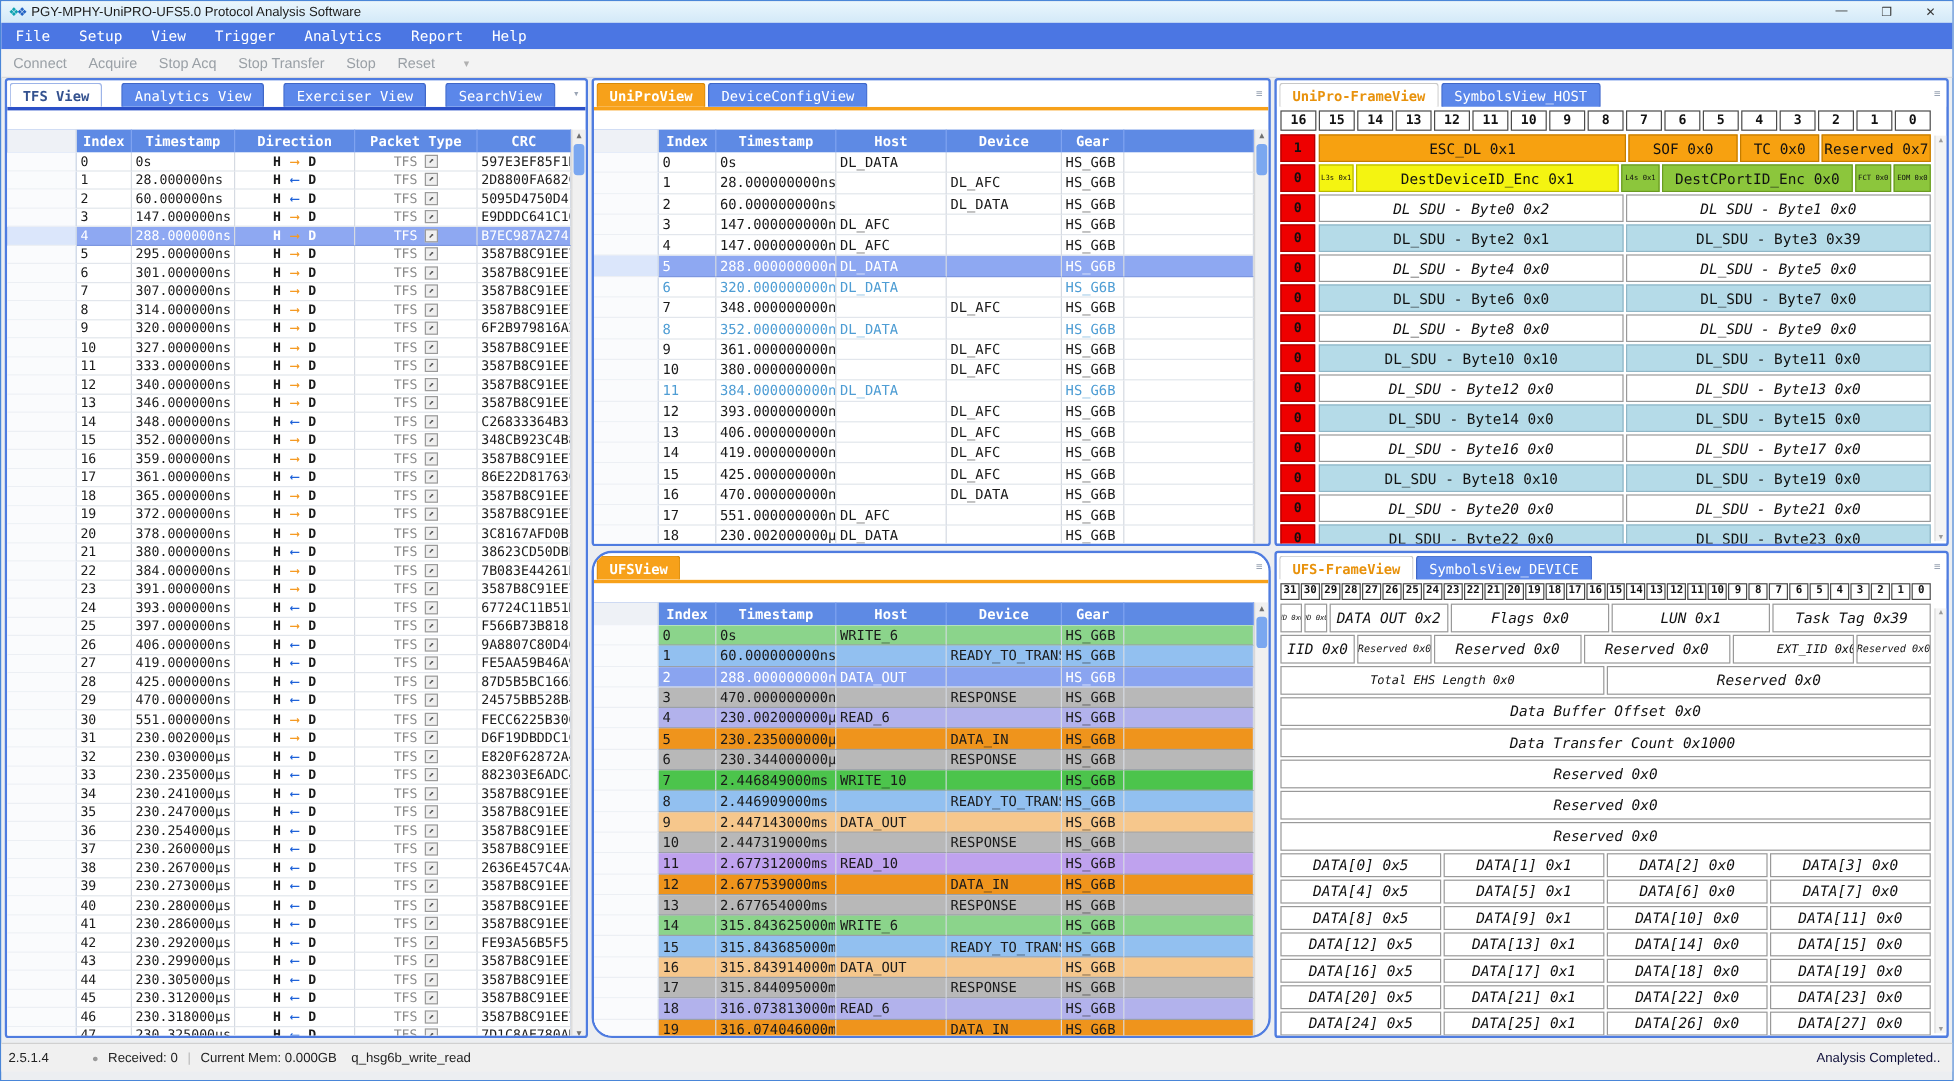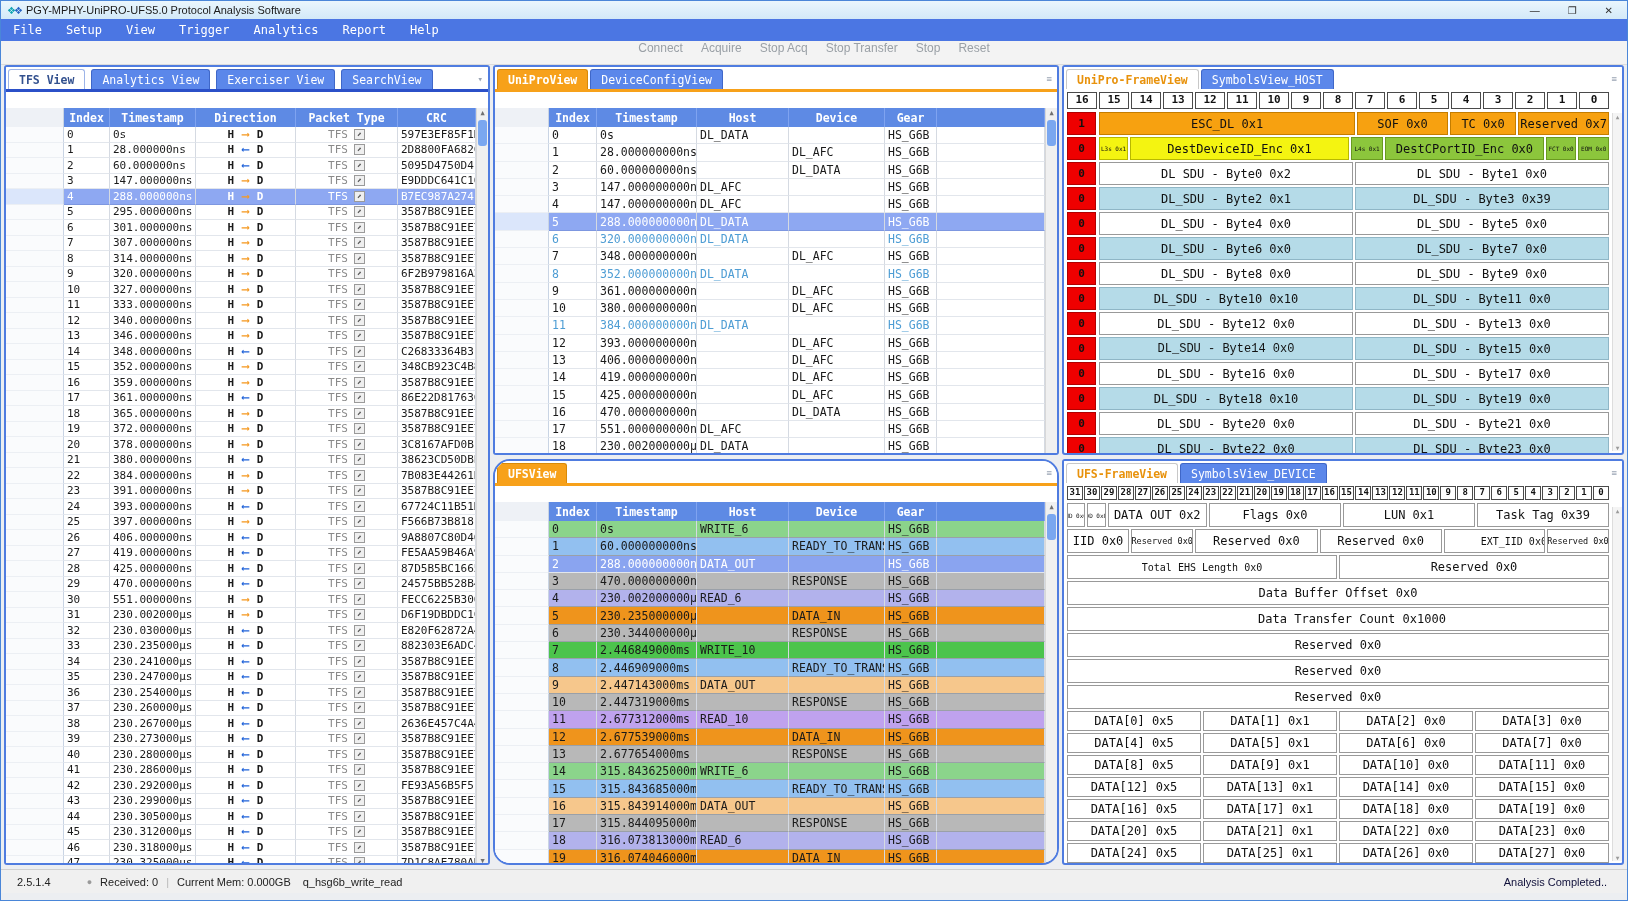--- a/index.html
+++ b/index.html
@@ -8,21 +8,21 @@
   
   .titlebar{height:18px;background:linear-gradient(#eaf6fd,#d3e9f8);display:flex;align-items:center;padding:0 6px;font-family:"Liberation Sans",sans-serif;font-size:11px;color:#1b1b1b;}
   .logo{font-size:10px;margin-right:5px;letter-spacing:-2px;}
   .logo .l1{color:#0fa3b1;} .logo .l2{color:#2563c4;}
   .winbtns{margin-left:auto;display:flex;gap:28px;color:#333;font-size:10px;padding-right:8px;}
   .winbtns span{cursor:default;}
   
   .menubar{height:22px;background:#4b76e3;display:flex;align-items:center;gap:24px;padding:0 12px;}
   .menubar .mi{color:#fff;font-size:12px;}
   
-  .toolbar{height:24px;background:#f3f3f3;border-bottom:1px solid #dcdcdc;display:flex;align-items:center;gap:18px;padding:0 10px;font-family:"Liberation Sans",sans-serif;font-size:12px;color:#9aa0a6;flex-direction:column;}
+  .toolbar{height:24px;background:#f3f3f3;border-bottom:1px solid #dcdcdc;display:flex;align-items:center;gap:18px;padding:0 10px;font-family:"Liberation Sans",sans-serif;font-size:12px;color:#9aa0a6;}
   .toolbar .ds{color:#b0b0b0;font-size:9px;margin-left:6px;}
   
   .content{position:absolute;top:64px;left:0;right:0;height:800px;display:flex;gap:3px;padding:0 3px;}
   .panel{background:#fff;border:2px solid #4f7ce0;border-radius:3px;position:relative;overflow:hidden;}
   .pleft{width:486px;height:100%;}
   .midcol{width:566px;display:flex;flex-direction:column;gap:4px;}
   .rightcol{flex:1;display:flex;flex-direction:column;gap:4px;}
   .midtop{height:390px;} .midbot{flex:1;border-radius:17px;}
   .rtop{height:390px;} .rbot{flex:1;}
   
@@ -75,26 +75,26 @@
   .frows{padding:1px 3px;}
   .frow{display:flex;margin-bottom:2px;}
   .flag{width:29px;background:#ee0000;border:1px solid #b00000;color:#111;font-size:11px;font-weight:bold;display:flex;align-items:center;justify-content:center;margin-right:3px;}
   .cells{flex:1;display:flex;gap:2px;}
   .cell{border:1px solid #999;display:flex;align-items:center;justify-content:center;font-size:12px;color:#111;white-space:nowrap;overflow:hidden;}
   .rtop .frow{height:23px;} .rbot .frow{height:24px;} .rbot .frow.dr{height:20px;}
   .cell.or{background:#f7a110;border-color:#c47d00;}
   .cell.ye{background:#f4f411;border-color:#b8b800;}
   .cell.gr{background:#8cc63c;border-color:#6a9a20;}
   .cell.lb{background:#b5dbe8;border-color:#8fb6c6;}
-  .cell.wh{background:#fff;}
+  .cell.wh{background:#fff;font-style:italic;}
   .cell.tn{font-size:6px;padding:0;} .cell.sm{font-size:8.5px;} .cell.sm2{font-size:10px;}
   .vthin{position:absolute;top:46px;bottom:2px;right:0;width:10px;background:#f4f4f4;border-left:1px solid #ddd;font-size:6px;color:#9a9a9a;text-align:center;}
   .vthin .a1{position:absolute;top:0;left:0;right:0;} .vthin .a2{position:absolute;bottom:0;left:0;right:0;}
   
-  .statusbar{position:absolute;left:0;right:0;top:868px;height:24px;background:#f0f0f0;border-top:1px solid #d0d0d0;display:flex;align-items:center;gap:8px;padding:0 16px;font-family:"Liberation Sans",sans-serif;font-size:11px;color:#222;}
+  .statusbar{position:absolute;left:0;right:0;top:868px;height:24px;background:#f0f0f0;border-top:1px solid #d0d0d0;display:flex;align-items:center;gap:8px;padding:0 6px;font-family:"Liberation Sans",sans-serif;font-size:11px;color:#222;}
   .statusbar .dot{color:#9a9a9a;font-size:9px;margin-left:28px;}
   .statusbar .sep{color:#b8b8b8;}
   .statusbar .fname{margin-left:4px;}
   .statusbar .right{margin-left:auto;color:#10103a;padding-right:4px;}
 </style>
 </head>
 <body>
 
 <div class="titlebar">
   <span class="logo"><span class="l1">❖</span><span class="l2">❖</span></span>
@@ -127,21 +127,21 @@
       <span>Stop</span>
       <span>Reset</span>
     </span>
   <span class="ds">▾</span>
 </div>
 
 <div class="content">
 
   <div class="panel pleft">
     <div class="tabstrip">
-      <span style="display:flex;gap:6px;align-items:flex-end;">
+      <span style="display:flex;gap:16px;align-items:flex-end;">
 
       <div class="tab on">
             <span>TFS View</span>
           </div>
           <div class="tab">
             <span>Analytics View</span>
           </div>
           <div class="tab">
             <span>Exerciser View</span>
           </div>
@@ -1534,21 +1534,21 @@
 
               <span class="cell wh" style="flex: 1 1 0%;">DL_SDU - Byte12 0x0</span>
                 <span class="cell wh" style="flex: 1 1 0%;">DL_SDU - Byte13 0x0</span>
               </span>
             </div>
 
             <div class="frow">
               <span class="flag">0</span>
               <span class="cells">
 
-              <span class="cell lb" style="flex: 1 1 0%; font-family: Liberation Mono, monospace;">DL_SDU - Byte14 0x0</span>
+              <span class="cell lb" style="flex: 1 1 0%;">DL_SDU - Byte14 0x0</span>
                 <span class="cell lb" style="flex: 1 1 0%;">DL_SDU - Byte15 0x0</span>
               </span>
             </div>
 
             <div class="frow">
               <span class="flag">0</span>
               <span class="cells">
 
               <span class="cell wh" style="flex: 1 1 0%;">DL_SDU - Byte16 0x0</span>
                 <span class="cell wh" style="flex: 1 1 0%;">DL_SDU - Byte17 0x0</span>

